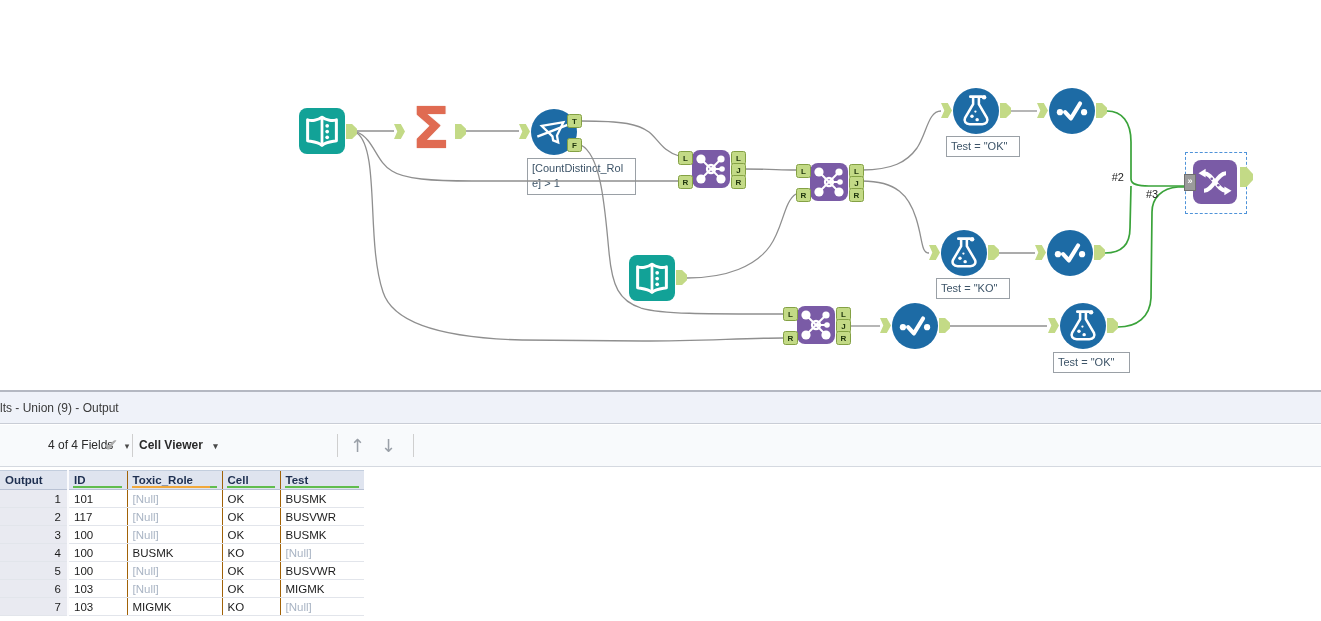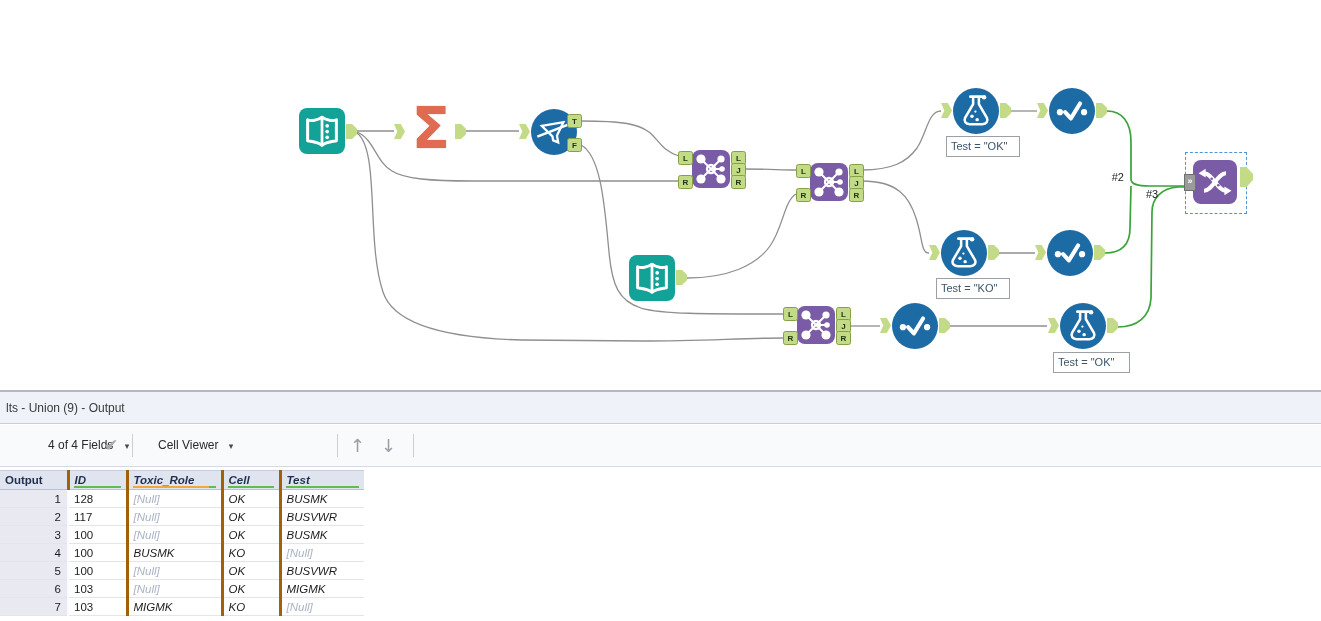--- a/index.html
+++ b/index.html
@@ -22,52 +22,56 @@
   .a-multi{width:10px;height:15px;background:#9b9b9b;border:1px solid #6f6f6f;color:#fff;
     font-size:9px;line-height:13px;text-align:center;font-weight:bold;}
   .a-out-big{width:13px;height:20px;clip-path:polygon(0 0,50% 0,100% 35%,100% 65%,50% 100%,0 100%);}
   .lbl-box{position:absolute;z-index:1;background:#fff;border:1px solid #9aa0a6;
     color:#3d5468;font-size:11px;line-height:15px;padding:2px 4px;white-space:nowrap;}
   .wire-lbl{position:absolute;z-index:3;font-size:11px;color:#1d1d1d;}
   .sel-rect{position:absolute;z-index:2;border:1.5px dashed #4f93d9;}
   
   #panel-divider{position:absolute;left:0;top:390px;width:1321px;height:2px;background:#b4b8c2;}
   #panel-header{position:absolute;left:0;top:392px;width:1321px;height:32px;background:#eff2f9;
-    border-bottom:1px solid #c9cdd6;color:#3a3a3a;font-size:12px;line-height:32px;padding-left:6px;box-sizing:border-box;}
+    border-bottom:1px solid #c9cdd6;color:#3a3a3a;font-size:12px;line-height:32px;box-sizing:border-box;}
   #toolbar{position:absolute;left:0;top:425px;width:1321px;height:41px;background:#f8fafc;
     border-bottom:1px solid #d5d9e0;font-size:12px;color:#2a2a2a;}
   .tb-item{position:absolute;top:0;height:41px;line-height:41px;}
   .tb-sep{position:absolute;top:9px;width:1px;height:23px;background:#cfcfcf;}
   .caret{font-size:9px;color:#4a4a4a;}
   .tb-check{color:#ababab;font-size:17px;}
   .tb-arrow{color:#9aa0a8;font-size:18px;font-family:"DejaVu Sans",sans-serif;}
   
   #grid{position:absolute;left:0;top:470px;border-collapse:collapse;table-layout:fixed;
     font-size:11.5px;color:#1c1c1c;background:#fff;}
   #grid th{background:#dfe4ef;color:#1e2f50;font-weight:bold;text-align:left;
     height:18px;padding:0 0 0 5px;position:relative;border-bottom:1px solid #b9c2d4;
     border-top:1px solid #c3cede;overflow:hidden;white-space:nowrap;}
   #grid td{height:17px;padding:0 0 0 5px;border-bottom:1px solid #e2e5eb;
     overflow:hidden;white-space:nowrap;background:#fff;}
   #grid th.c-rec{background:#dfe4ef;}
   #grid td.c-rec{background:#e9eaf1;text-align:right;padding:0 6px 0 0;border-right:2px solid #fbfbfd;}
   #grid th.c-rec{border-right:2px solid #fbfbfd;padding-right:6px;}
-  #grid td.sep,#grid th.sep{border-left:3px solid #a16207;font-style:italic;}
+  #grid td.sep,#grid th.sep{border-left:1px solid #a16207;}
   #grid td.nullv{color:#a9b4c4;}
   .uline{position:absolute;left:4px;right:5px;bottom:1px;height:2.5px;background:#61bd4e;}
   .uline.orange{background:#f1a83b;right:12px;}
   .uline-base{position:absolute;left:4px;right:5px;bottom:1px;height:2.5px;background:#61bd4e;}
   
   .icon-fill{width:100%;height:100%;display:block;}
 </style>
 </head>
 <body>
 
 <div id="canvas">
 
+  <div class="lbl-box" style="left:527px;top:158px;width:99px;height:31px;">
+    <div>[CountDistinct_Rol</div>
+    <div>e] &gt; 1</div>
+  </div>
   <div class="lbl-box" style="left:946px;top:136px;width:64px;height:15px;">Test = "OK"</div>
   <div class="lbl-box" style="left:936px;top:278px;width:64px;height:15px;">Test = "KO"</div>
   <div class="lbl-box" style="left:1053px;top:352px;width:67px;height:15px;">Test = "OK"</div>
 
   <svg class="wires" width="1321" height="392">
     <g fill="none" stroke="#8f8f8f" stroke-width="1.3">
       <path d="M357,131 L394,131"></path>
       <path d="M466,131 L519,131"></path>
       <path d="M357,132 C374,139 376,162 392,171 C404,179 432,181 472,181 L679,181"></path>
       <path d="M357,133 C380,150 366,242 383,292 C393,323 442,338 522,340 L642,341 C702,341 742,338 783,338"></path>
@@ -300,21 +304,21 @@
   <span>lts - Union (9) - Output</span>
 </div>
 
 <div id="toolbar">
   <div class="tb-item" style="left:14px;margin-left:34px;">
     <span>4 of 4 Fields</span>
     <span class="caret" style="margin-left:8px;">▾</span>
   </div>
   <div class="tb-item tb-check" style="left:104px;">✔</div>
   <div class="tb-sep" style="left:132px;"></div>
-  <div class="tb-item" style="left:158px;">
+  <div class="tb-item" style="left:139px;font-weight:bold;">
     <span>Cell Viewer</span>
     <span class="caret" style="margin-left:7px;">▾</span>
   </div>
   <div class="tb-sep" style="left:337px;"></div>
   <div class="tb-item tb-arrow" style="left:350px;">↑</div>
   <div class="tb-item tb-arrow" style="left:381px;">↓</div>
   <div class="tb-sep" style="left:413px;"></div>
 </div>
 
 <table id="grid">
@@ -330,21 +334,21 @@
       <th class="c-rec"><span>Output</span></th>
       <th class="sep"><span>ID</span><i class="uline"></i></th>
       <th class="sep"><span>Toxic_Role</span><i class="uline-base"></i><i class="uline orange"></i></th>
       <th class="sep"><span>Cell</span><i class="uline"></i></th>
       <th class="sep"><span>Test</span><i class="uline"></i></th>
     </tr>
   </thead>
   <tbody>
     <tr>
       <td class="c-rec">1</td>
-      <td>128</td>
+      <td>101</td>
       <td class="sep nullv">[Null]</td>
       <td class="sep">OK</td>
       <td class="sep">BUSMK</td>
     </tr>
     <tr>
       <td class="c-rec">2</td>
       <td>117</td>
       <td class="sep nullv">[Null]</td>
       <td class="sep">OK</td>
       <td class="sep">BUSVWR</td>

